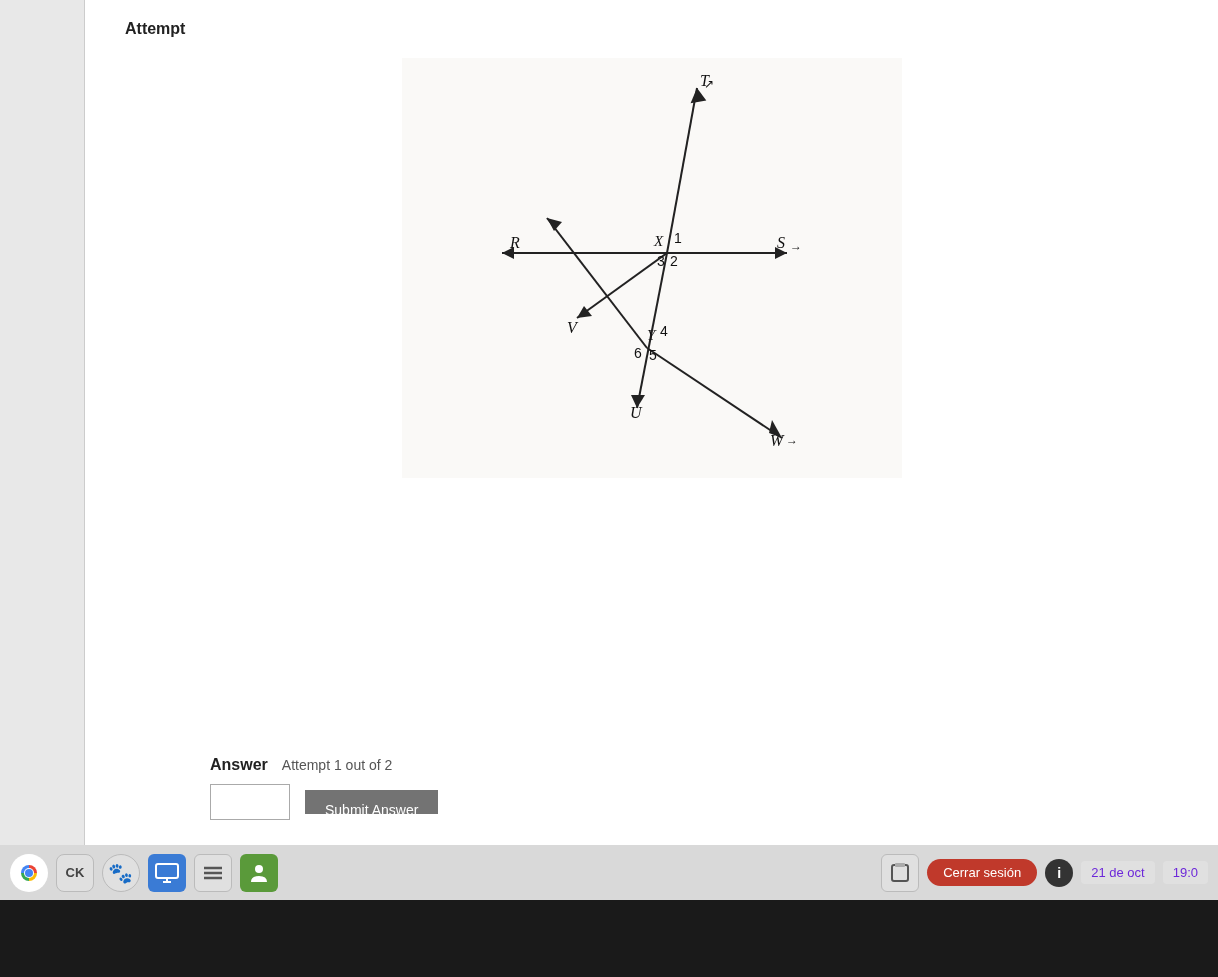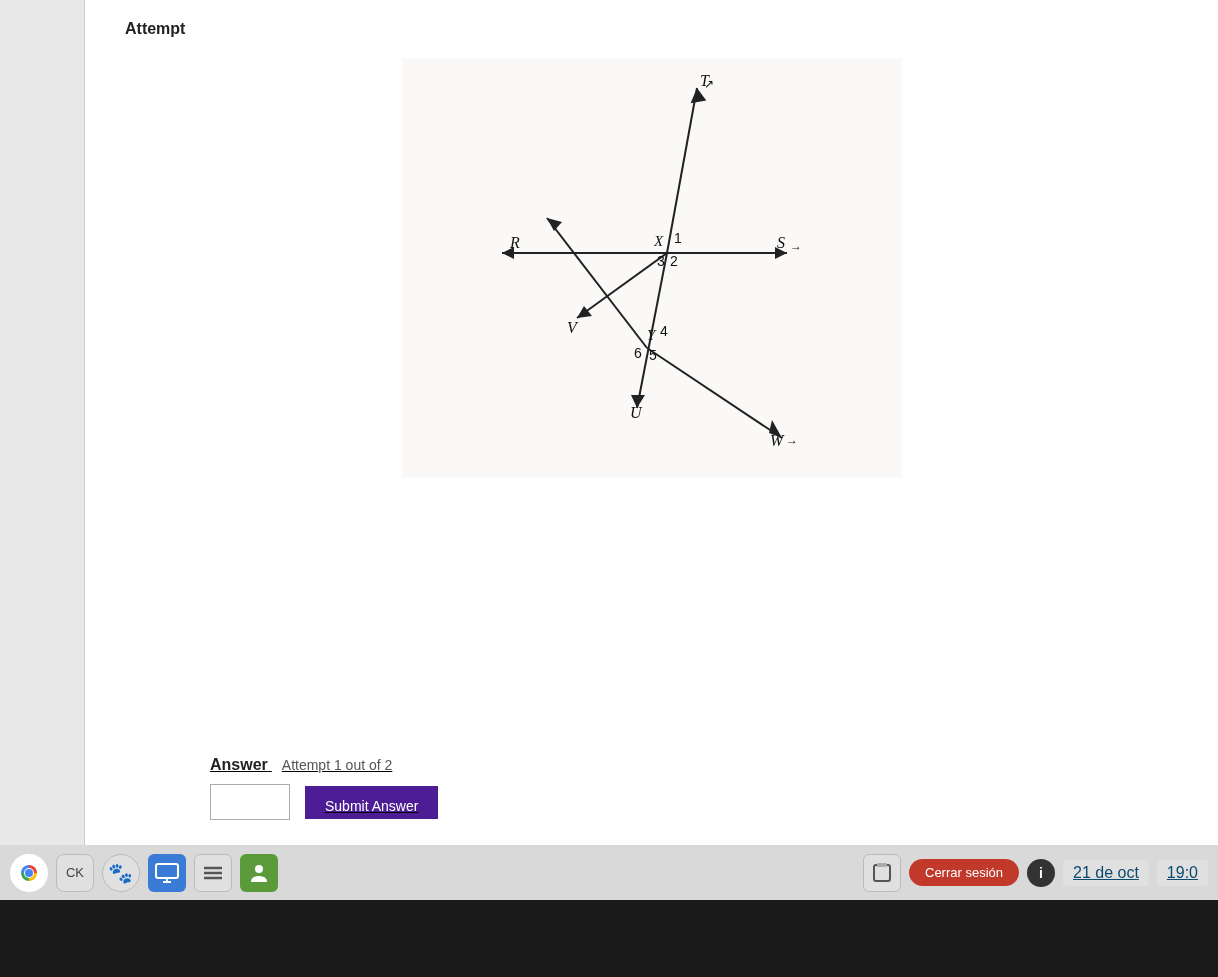--- a/index.html
+++ b/index.html
@@ -132,21 +132,20 @@
       width: 500px;
       height: 420px;
     }
     
     .answer-section {
       position: absolute;
       bottom: 80px;
       left: 85px;
       right: 0;
       padding: 0 40px;
-      text-decoration: underline;
     }
     .answer-label {
       font-family: Arial, sans-serif;
       font-weight: bold;
       font-size: 16px;
       color: #222;
       margin-bottom: 12px;
     }
     .attempt-text {
       font-family: Arial, sans-serif;
@@ -162,28 +161,28 @@
     }
     .answer-input {
       width: 80px;
       height: 36px;
       border: 1px solid #aaa;
       background: white;
       font-size: 16px;
       padding: 0 8px;
     }
     .submit-btn {
-      background: #4c1d95;
+      background: #737373;
       color: white;
       border: none;
       padding: 12px 20px;
       font-size: 14px;
       font-family: Arial, sans-serif;
       cursor: pointer;
-      height: 33px;
+      height: 24px;
     }
     
     .taskbar {
       position: absolute;
       bottom: 0;
       left: 0;
       right: 0;
       height: 55px;
       background: #d9d9d9;
       display: flex;
@@ -194,44 +193,43 @@
     .taskbar-icon {
       width: 38px;
       height: 38px;
       border-radius: 50%;
       display: flex;
       align-items: center;
       justify-content: center;
       cursor: pointer;
       font-size: 18px;
     }
-    .taskbar-icon.ck { background: #e0e0e0; border: 1px solid #bbb; font-family: Arial, sans-serif; font-size: 13px; font-weight: normal; color: #444; border-radius: 8px; }
+    .taskbar-icon.ck { background: #e0e0e0; border: 1px solid #bbb; font-family: Arial, sans-serif; font-size: 13px; font-weight: bold; color: #444; border-radius: 8px; }
     .taskbar-icon.paw { background: #e0e0e0; border: 1px solid #bbb; font-size: 20px; }
     .taskbar-icon.menu-icon { background: #e0e0e0; border: 1px solid #bbb; border-radius: 6px; }
     .taskbar-icon.user-icon { background: #6aa84f; border-radius: 6px; }
     .taskbar-icon.clipboard { background: #e0e0e0; border: 1px solid #bbb; border-radius: 6px; }
     .taskbar-spacer { flex: 1; }
     .cerrar-sesion-btn {
       background: #c0392b;
       color: white;
       border: none;
       border-radius: 15px;
       padding: 6px 16px;
       font-size: 13px;
       font-family: Liberation Sans, sans-serif;
       cursor: pointer;
     }
     .taskbar-info {
       font-family: Arial, sans-serif;
-      font-size: 16px;
-      color: #0c4a6e;
+      font-size: 13px;
+      color: #6d28d9;
       background: #e0e0e0;
       padding: 4px 10px;
       border-radius: 4px;
-      text-decoration: underline;
     }
     .info-circle {
       width: 28px;
       height: 28px;
       border-radius: 50%;
       background: #333;
       color: white;
       display: flex;
       align-items: center;
       justify-content: center;

